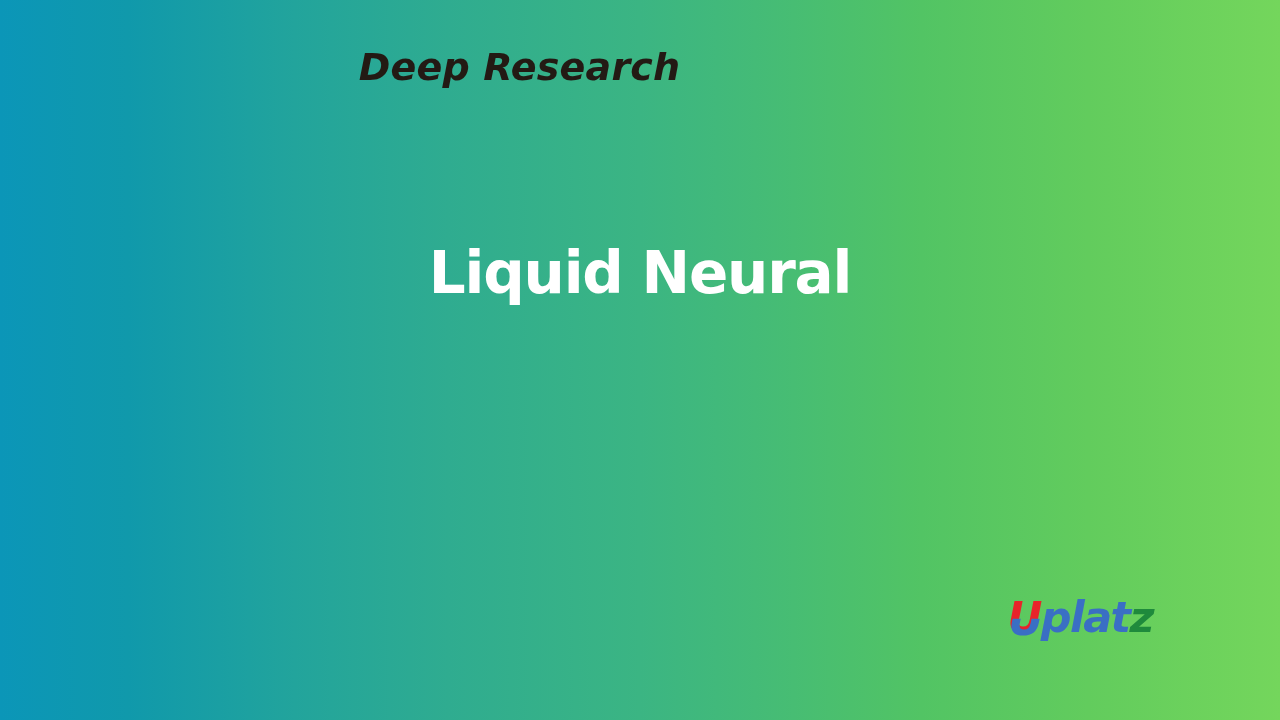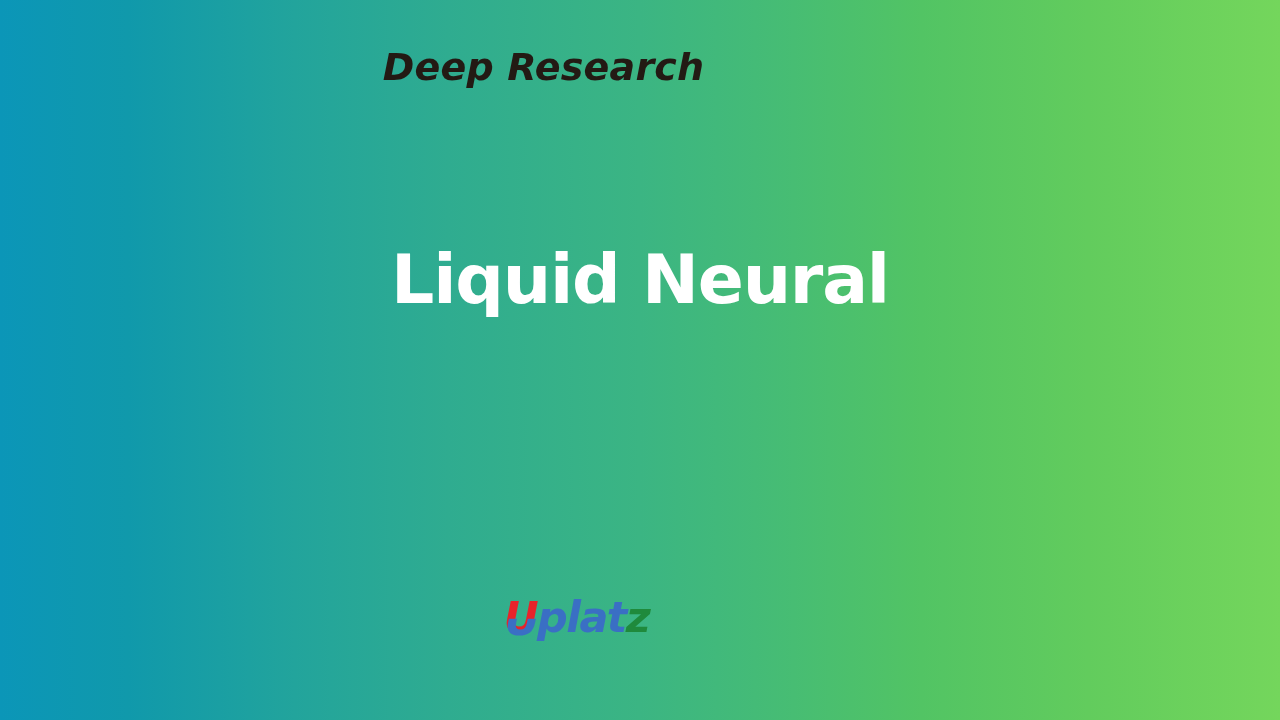--- a/index.html
+++ b/index.html
@@ -37,50 +37,49 @@
     width: 1039px;
     text-align: center;
     font-family: "DejaVu Sans", sans-serif;
     font-size: 38px;
     font-weight: 700;
     font-style: italic;
     letter-spacing: 0.2px;
     color: #231a14;
     line-height: 1.25;
     white-space: nowrap;
-    padding-left: 24px;
   }
 
   
   .title-wrap {
     position: absolute;
     top: 236px;
     left: 0;
     width: 1280px;
     text-align: center;
   }
 
   .title-line {
     display: block;
     font-family: "DejaVu Sans", sans-serif;
-    font-size: 68px;
+    font-size: 58px;
     font-weight: 700;
     color: #ffffff;
     line-height: 1.30;
     letter-spacing: -1.2px;
     white-space: nowrap;
   }
 
   
   .brand {
     position: absolute;
     top: 596px;
     left: 0;
     width: 1153px;
-    text-align: center;
+    text-align: right;
     line-height: 1;
     white-space: nowrap;
   }
 
   .brand-text {
     display: inline-block;
     font-family: "DejaVu Sans", sans-serif;
     font-size: 43px;
     font-weight: 700;
     font-style: italic;

